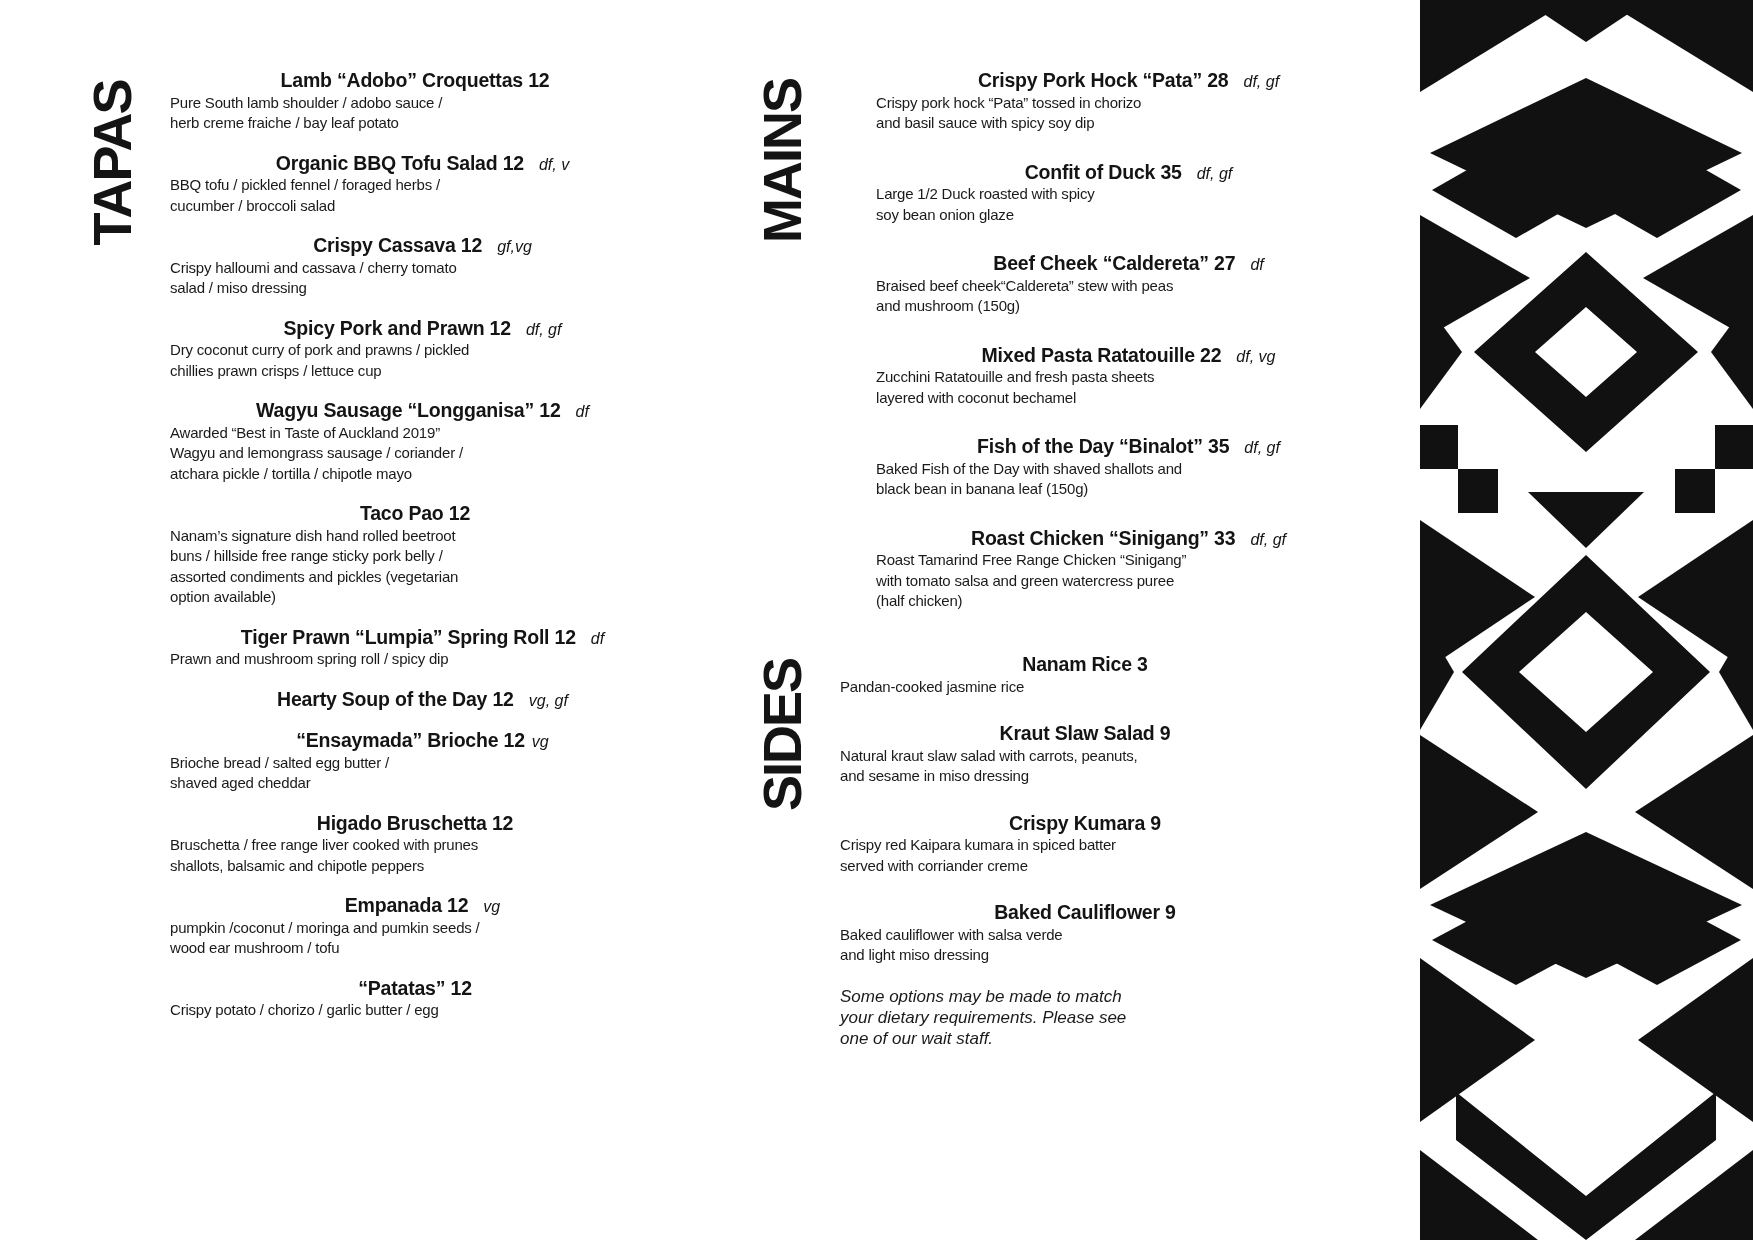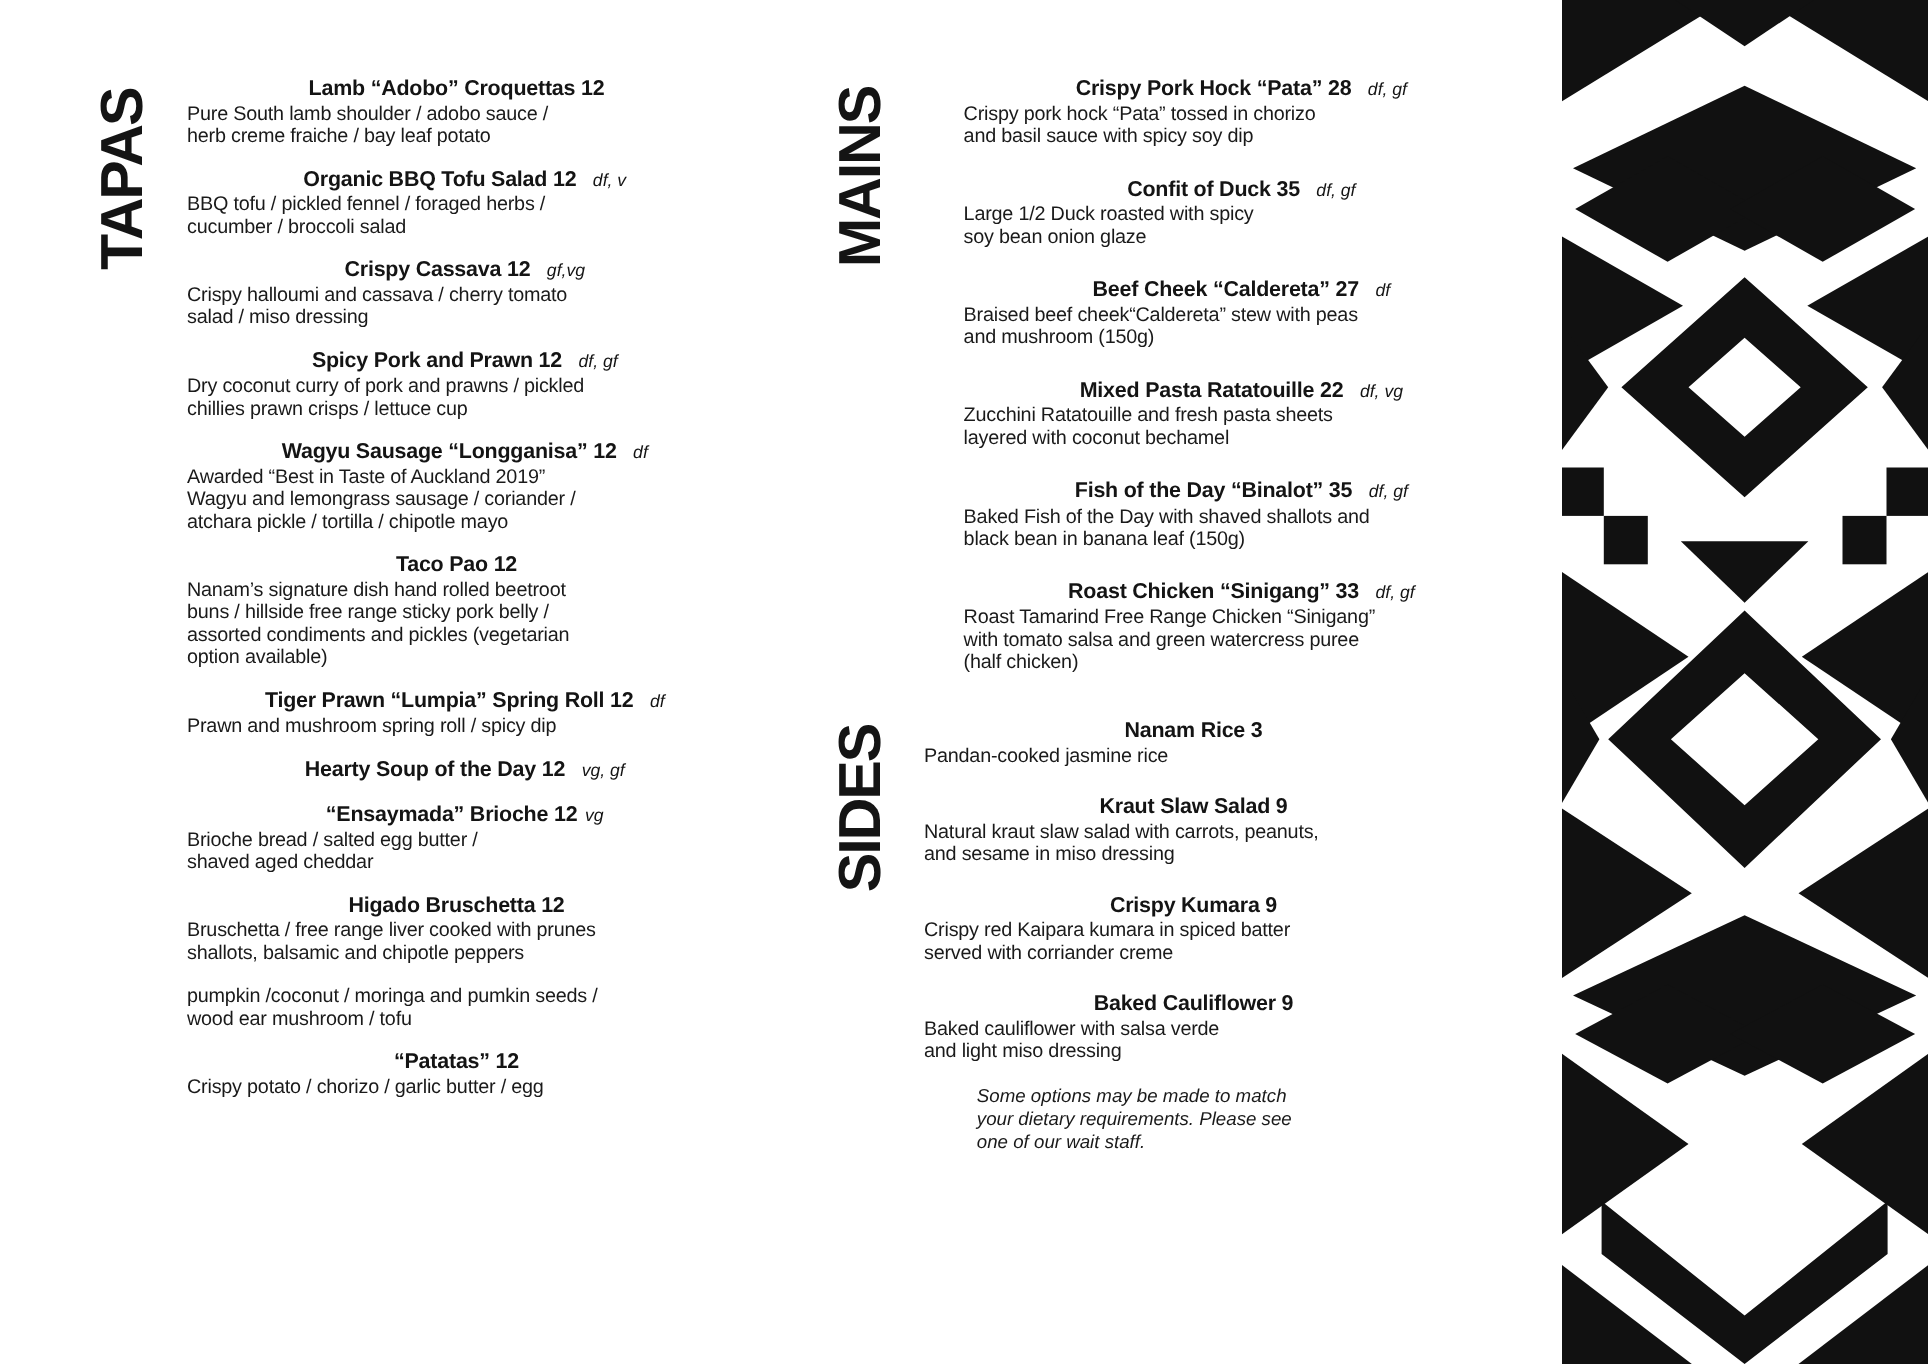--- a/index.html
+++ b/index.html
@@ -9,25 +9,25 @@
   .vheading{position:absolute;display:flex;align-items:center;justify-content:center;}
   .vheading span{transform:rotate(-90deg);white-space:nowrap;
         font-size:54px;font-weight:800;letter-spacing:-2px;color:#141414;}
 
   .col{position:absolute;width:505px;}
   .item{margin:0 0 19px 0;}
   .mains-col .item{margin-bottom:28px;}
   .sides-col .item{margin-bottom:26px;}
   .item-title{font-size:19.5px;font-weight:700;line-height:20.5px;letter-spacing:-0.2px;text-align:center;}
   .item-tags{font-size:16px;font-weight:400;font-style:italic;margin-left:15px;letter-spacing:0;}
-  .item-desc{font-size:18px;font-weight:400;line-height:20.5px;letter-spacing:-0.2px;
+  .item-desc{font-size:15px;font-weight:400;line-height:20.5px;letter-spacing:-0.2px;
              white-space:pre-line;color:#1a1a1a;}
 
   .footnote{position:absolute;left:840px;top:986px;width:420px;
-            font-size:17px;font-style:italic;line-height:21px;white-space:pre-line;color:#1a1a1a;margin-left:48px;}
+            font-size:17px;font-style:italic;line-height:21px;white-space:pre-line;color:#1a1a1a;}
 
   .pattern{position:absolute;left:1420px;top:0;width:333px;height:1240px;}
   .pattern svg{display:block;width:100%;height:100%;}
   .pattern .k{fill:#111111;}
 </style>
 </head>
 <body>
 
 <div id="page">
 
@@ -88,20 +88,21 @@
       <div class="item-title"><span>“Ensaymada” Brioche 12</span><span class="item-tags" style="margin-left:7px;">vg</span></div>
       <div class="item-desc">Brioche bread / salted egg butter /
 shaved aged cheddar</div>
     </div>
     <div class="item">
       <div class="item-title"><span>Higado Bruschetta 12</span><span class="item-tags"></span></div>
       <div class="item-desc">Bruschetta / free range liver cooked with prunes
 shallots, balsamic and chipotle peppers</div>
     </div>
     <div class="item">
+      <div class="item-title"><span>Empanada 12</span><span class="item-tags">vg</span></div>
       <div class="item-desc">pumpkin /coconut / moringa and pumkin seeds /
 wood ear mushroom / tofu</div>
     </div>
     <div class="item">
       <div class="item-title"><span>“Patatas” 12</span><span class="item-tags"></span></div>
       <div class="item-desc">Crispy potato / chorizo / garlic butter / egg</div>
     </div>
   </div>
 
   <div class="col mains-col" style="left:876px;top:70px;">

